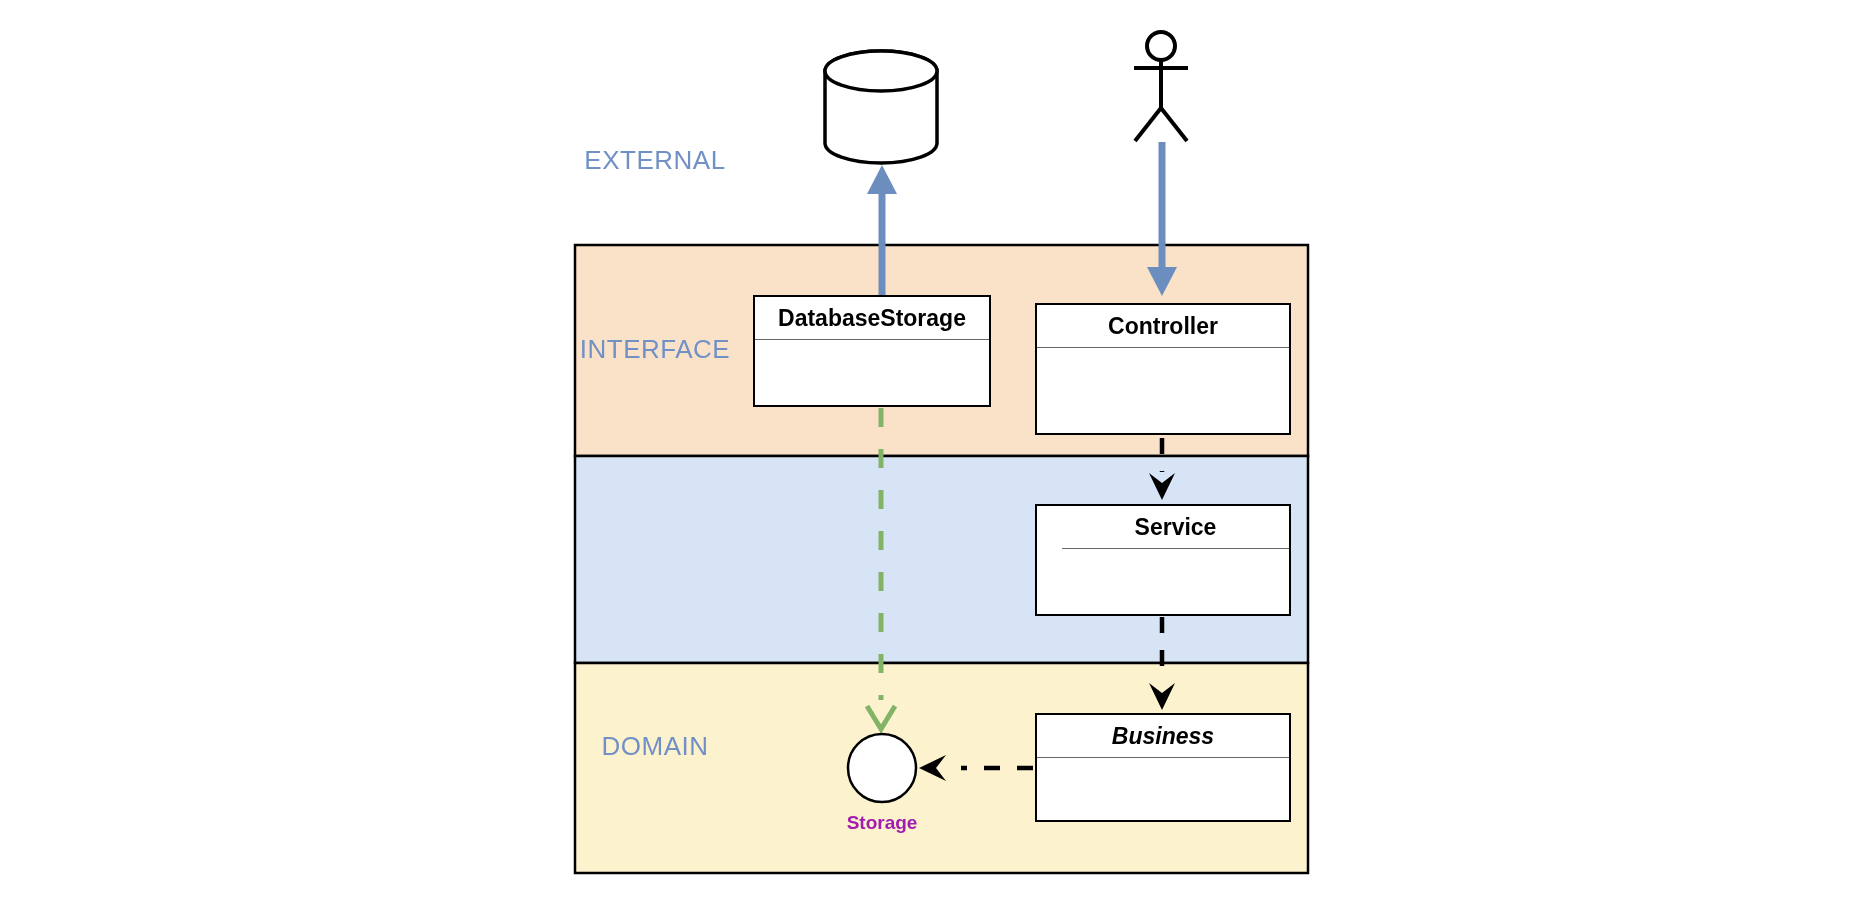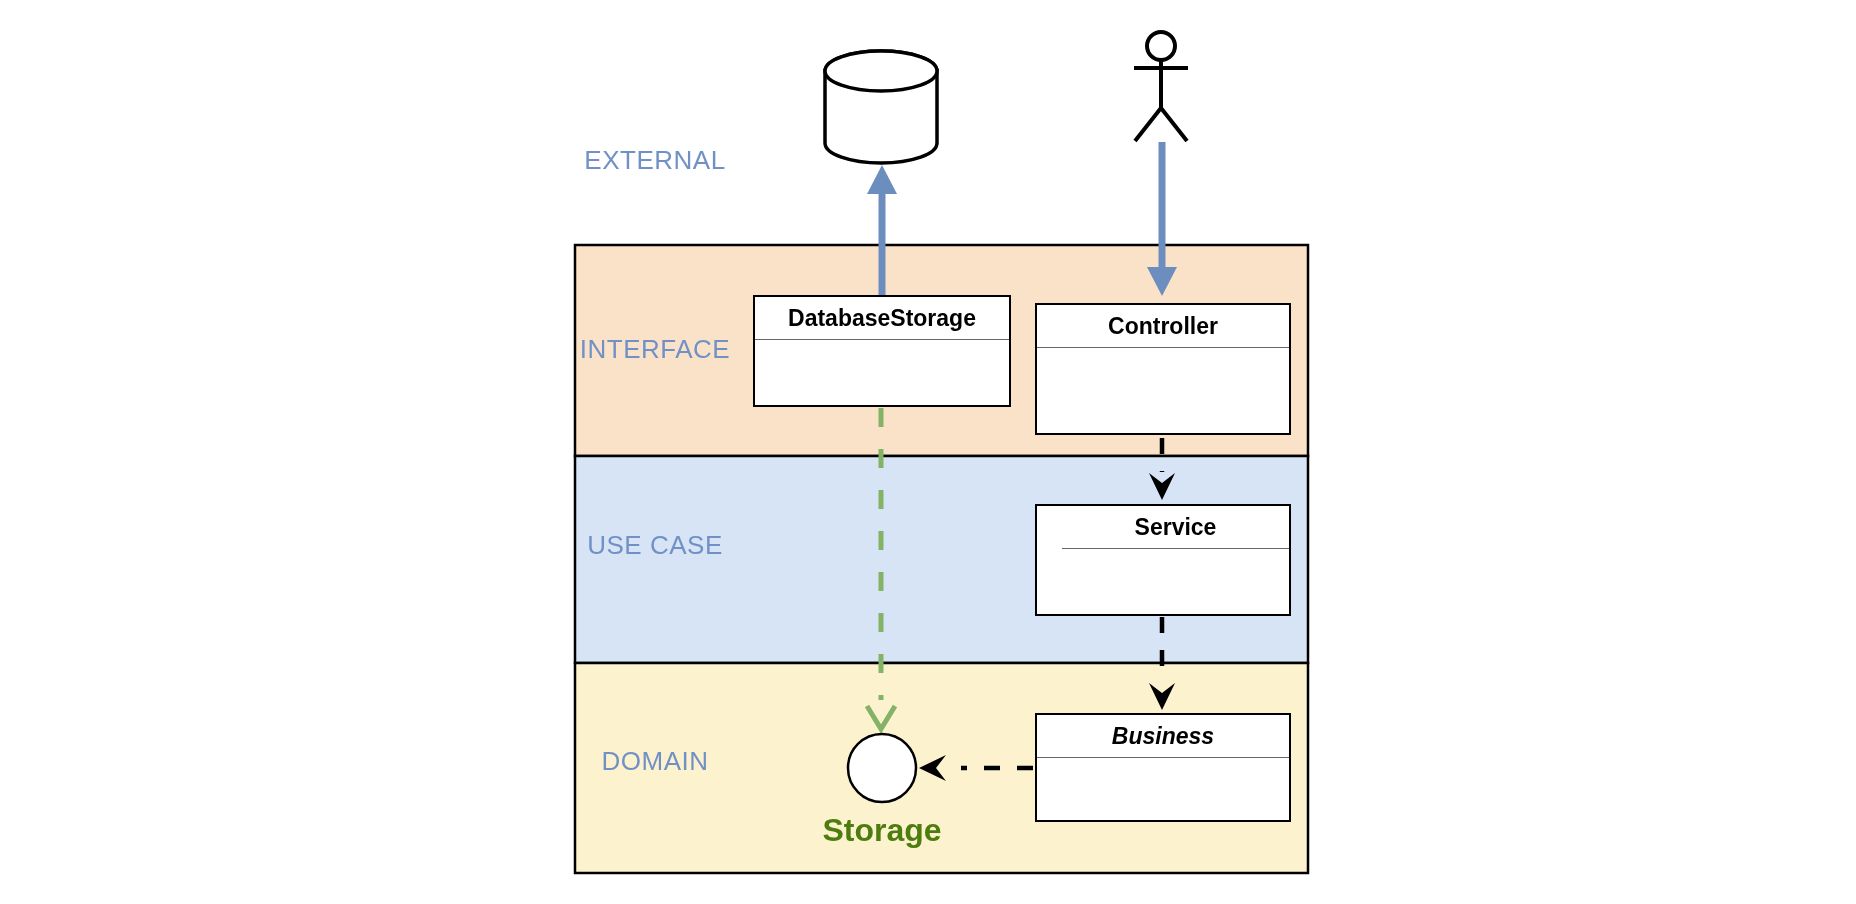--- a/index.html
+++ b/index.html
@@ -25,49 +25,49 @@
     position: absolute;
     left: 521px; width: 240px;
     text-align: center;
     font-size: 26px; line-height: 28px;
     letter-spacing: 0.5px;
     color: var(--layer-label, #7191C6);
   }
   .layer-label.external  { top: 146px; }
   .layer-label.interface { top: 335px; }
   .layer-label.use-case  { top: 531px; }
-  .layer-label.domain    { top: 747px; }
+  .layer-label.domain    { top: 732px; }
 
   
   .uml-box {
     position: absolute;
     background: var(--box-fill, #ffffff);
     border: 2px solid var(--box-border, #000000);
   }
-  .uml-box.db-storage { left: 739px;  top: 295px; width: 258px; height: 112px; }
+  .uml-box.db-storage { left: 739px;  top: 295px; width: 238px; height: 112px; }
   .uml-box.controller { left: 1021px; top: 303px; width: 256px; height: 132px; }
   .uml-box.service    { left: 1021px; top: 504px; width: 256px; height: 112px; padding-left: 25px; }
   .uml-box.business   { left: 1021px; top: 713px; width: 256px; height: 109px; font-style: italic; }
   .uml-title {
     height: 43px; line-height: 43px;
     border-bottom: 1px solid #666666;
     text-align: center;
     font-weight: bold; font-size: 23px;
     color: var(--box-title-text, #000000);
     white-space: nowrap; overflow: hidden;
   }
   .uml-body { width: 100%; }
 
   
   .node-caption {
     position: absolute;
     left: 768px; top: 812px; width: 200px;
     text-align: center;
-    font-weight: bold; font-size: 32px;
-    color: #4d7c0f;
+    font-weight: bold; font-size: 19px;
+    color: #a21caf;
   }
 
   
   .shape-outline { fill: #ffffff; stroke: #000000; }
   .edge-blue   { stroke: var(--arrow-blue, #6C8EBF); stroke-width: 7; fill: none; }
   .head-blue   { fill: var(--arrow-blue, #6C8EBF); stroke: none; }
   .edge-black  { stroke: var(--arrow-black, #000000); stroke-width: 4.5; fill: none; stroke-dasharray: 16 17; }
   .head-black  { fill: var(--arrow-black, #000000); stroke: none; }
   .edge-green  { stroke: var(--arrow-green, #82B366); stroke-width: 5; fill: none; stroke-dasharray: 19 22; }
   .head-green  { fill: none; stroke: var(--arrow-green, #82B366); stroke-width: 5; }
@@ -126,21 +126,20 @@
     <g>
       <line class="edge-green" x1="867" y1="408" x2="867" y2="700"></line>
       <path class="head-green" d="M 853 706 L 867 729 L 881 706"></path>
     </g>
 
     <circle class="shape-outline" stroke-width="2.5" cx="868" cy="768" r="34"></circle>
   </svg>
 
   <div class="layer-label external">EXTERNAL</div>
   <div class="layer-label interface">INTERFACE</div>
-  <div class="layer-label use-case">USE CASE</div>
   <div class="layer-label domain">DOMAIN</div>
 
   <div class="uml-box db-storage">
     <div class="uml-title">DatabaseStorage</div>
     <div class="uml-body"></div>
   </div>
 
   <div class="uml-box controller">
     <div class="uml-title">Controller</div>
     <div class="uml-body"></div>

